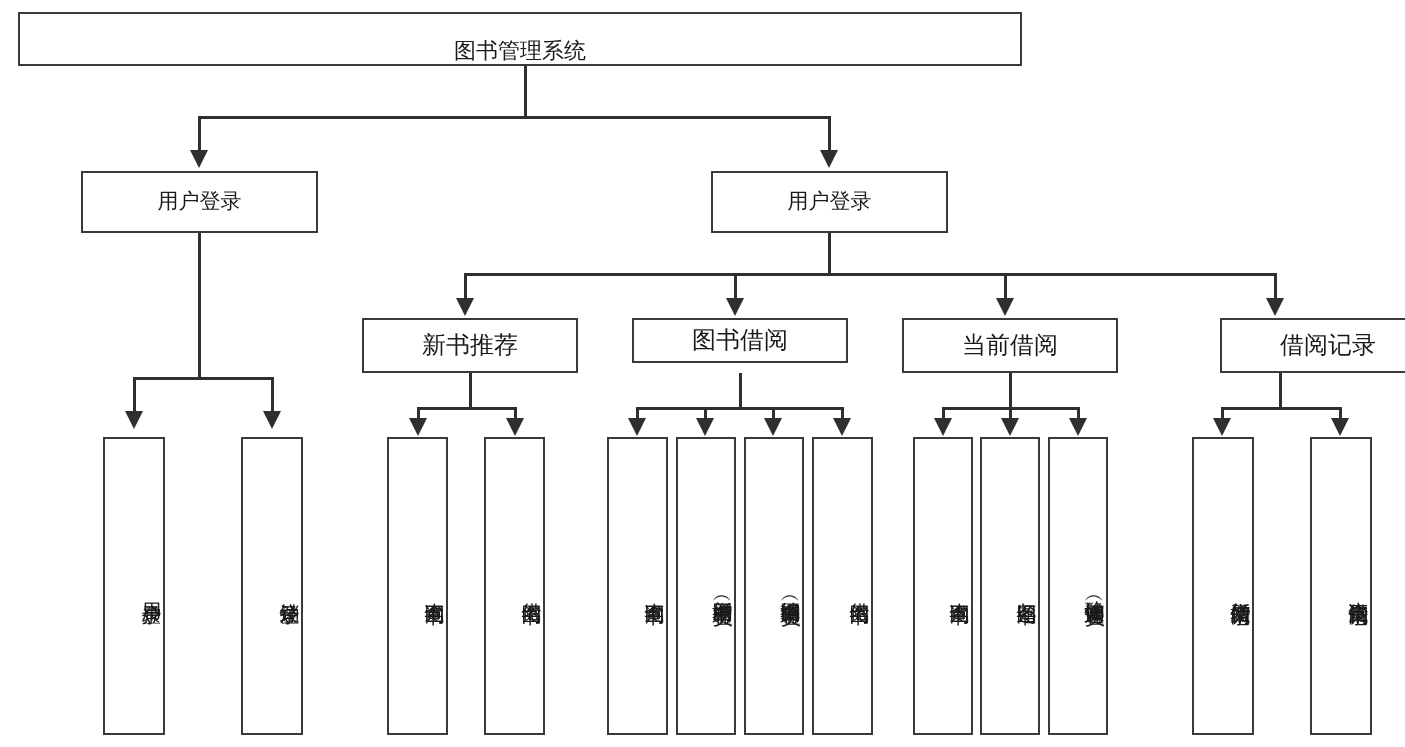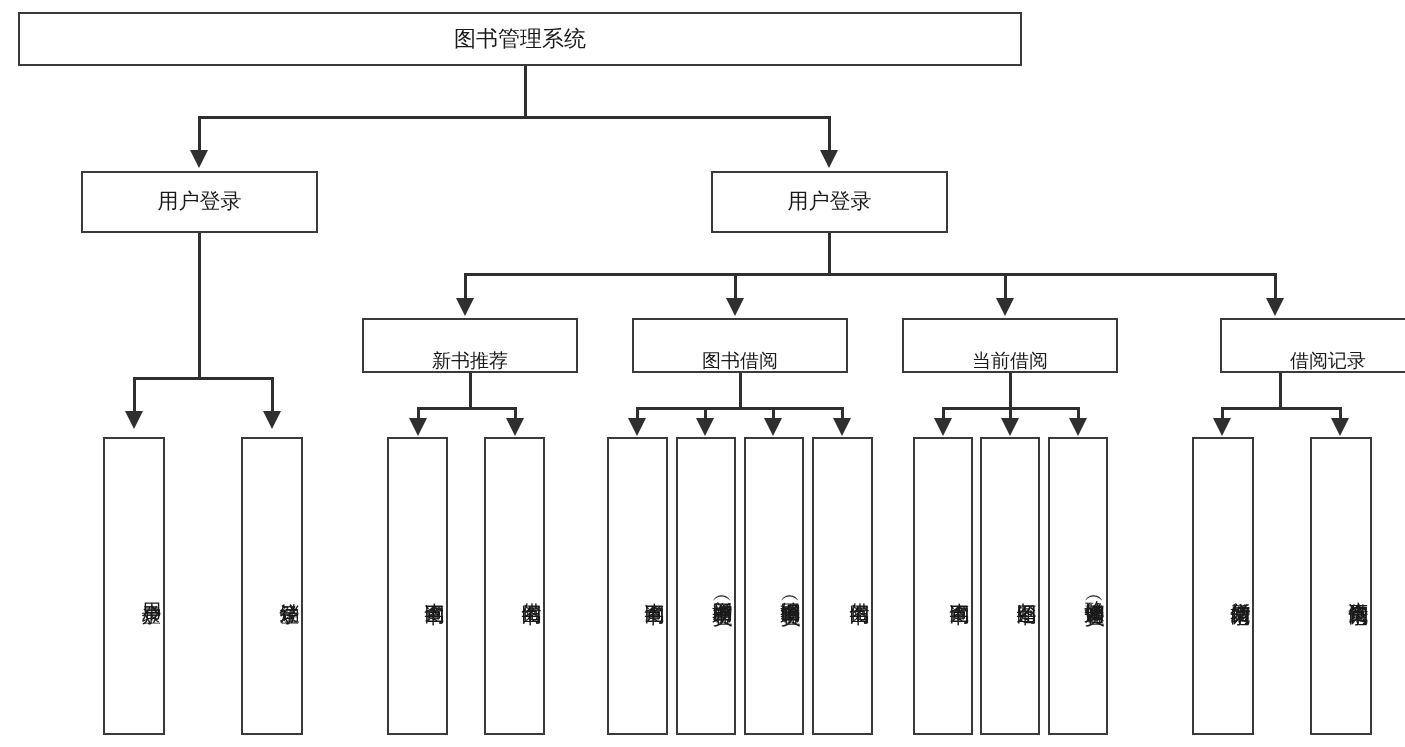--- a/index.html
+++ b/index.html
@@ -21,23 +21,23 @@
     box-sizing:border-box;
     border:2.5px solid #3a3a3a;
     background:#ffffff;
     display:flex;
     align-items:center;
     justify-content:center;
     text-align:center;
     color:#1a1a1a;
     line-height:1.12;
   }
-  .node.root{font-size:22px;}
+  .node.root{font-size:22px;align-items:flex-end;}
   .node.lvl2{font-size:21px;}
-  .node.lvl3{font-size:19px;align-items:flex-end;}
+  .node.lvl3{font-size:24px;}
   .node.leaf{
     font-size:20px;
     writing-mode:vertical-rl;
     text-orientation:upright;
     letter-spacing:1px;
     align-items:flex-start;
     justify-content:center;
     padding-top:6px;
   }
   .node.leaf.tall{align-items:flex-start;}
@@ -107,21 +107,21 @@
   <div class="vline" style="left:734px;top:273px;height:28px;"></div>
   <div class="arrow" style="left:726px;top:298px;"></div>
   <div class="vline" style="left:1004px;top:273px;height:28px;"></div>
   <div class="arrow" style="left:996px;top:298px;"></div>
   <div class="vline" style="left:1274px;top:273px;height:28px;"></div>
   <div class="arrow" style="left:1266px;top:298px;"></div>
 
   <div class="node lvl3" style="left:362px;top:318px;width:216px;height:55px;">
     <span>新书推荐</span>
   </div>
-  <div class="node lvl3" style="left:632px;top:318px;width:216px;height:55px;">
+  <div class="node lvl3" style="left:632px;top:318px;width:216px;height:45px;">
     <span>图书借阅</span>
   </div>
   <div class="node lvl3" style="left:902px;top:318px;width:216px;height:55px;">
     <span>当前借阅</span>
   </div>
   <div class="node lvl3" style="left:1220px;top:318px;width:216px;height:55px;">
     <span>借阅记录</span>
   </div>
 
   <div class="vline" style="left:469px;top:373px;height:34px;"></div>

